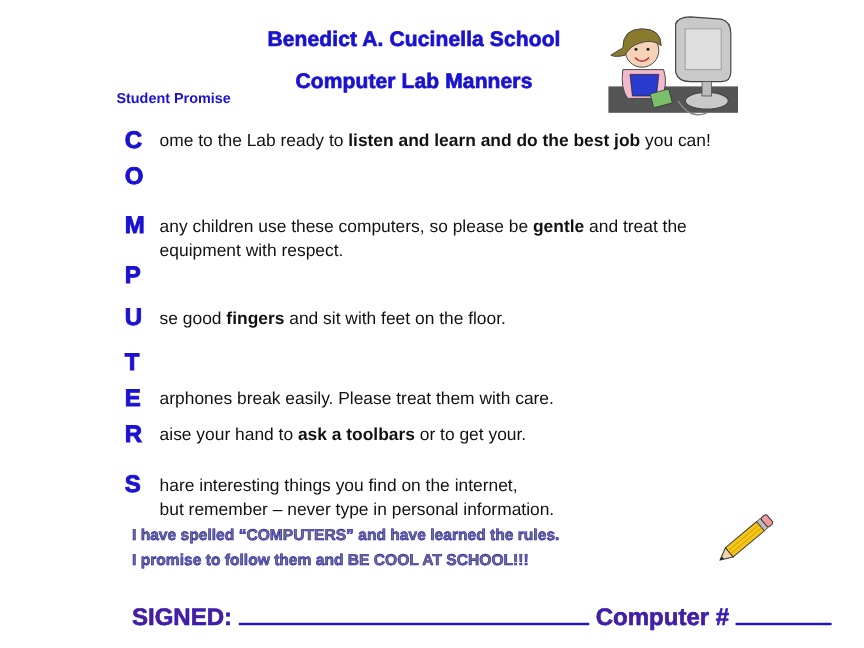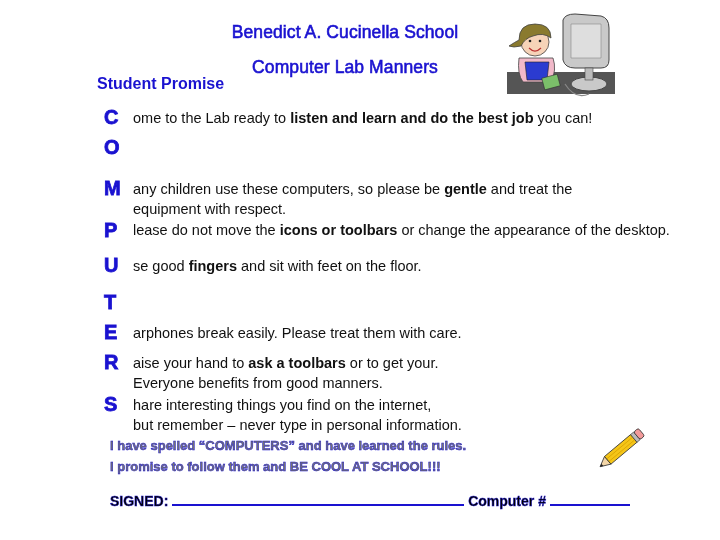--- a/index.html
+++ b/index.html
@@ -1,29 +1,29 @@
 <!DOCTYPE html>
 <html><head>
 <meta charset="utf-8">
 <style>
   html, body { margin:0; padding:0; }
   body { width:720px; height:540px; background:#ffffff; position:relative; overflow:hidden; font-family:"Liberation Sans", sans-serif; }
-  .title { position:absolute; left:150px; width:390px; text-align:center; color:#1a12d0; font-weight:normal; font-size:17.5px; letter-spacing:0.1px; -webkit-text-stroke:0.6px #1a12d0; }
+  .title { position:absolute; left:150px; width:390px; text-align:center; color:#1a12d0; font-weight:bold; font-size:17.5px; letter-spacing:0.1px; -webkit-text-stroke:0.6px #1a12d0; }
   .t1 { top:22px; }
   .t2 { top:45px;margin-top:12px; }
-  .subtitle { position:absolute; left:97px; top:75px; color:#1a12d0; font-weight:bold; font-size:16px; }
+  .subtitle { position:absolute; left:97px; top:75px; color:#1a12d0; font-weight:bold; font-size:12px; }
   .clipart { position:absolute; left:505px; top:10px; width:112px; height:92px; }
   .row { position:absolute; left:100px; width:580px; }
   .letter { position:absolute; left:4px; top:0; color:#1a12d0; font-weight:bold; font-size:20px; -webkit-text-stroke:0.8px #1a12d0; line-height:22px; }
   .text { position:absolute; left:33px; top:2px; width:545px; color:#111; font-size:14.5px; line-height:20px; }
   .text b { font-weight:bold; }
   .promise { position:absolute; left:110px; color:#737373; font-weight:bold; font-size:13px; -webkit-text-stroke:0.5px #1a12d0; }
   .p1 { top:438px; }
   .p2 { top:459px; }
-  .signed { position:absolute; left:110px; top:492px; color:#000000; font-weight:bold; font-size:14px; -webkit-text-stroke:0.5px #1a12d0; white-space:nowrap; }
+  .signed { position:absolute; left:110px; top:504px; color:#4c1d95; font-weight:bold; font-size:20px; -webkit-text-stroke:0.5px #1a12d0; white-space:nowrap; }
   .line { display:inline-block; border-bottom:2px solid #1a12d0; vertical-align:baseline; height:12px; }
   .pencil { position:absolute; left:590px; top:425px; width:60px; height:50px; }
 </style>
 </head>
 <body>
 
 <div class="title t1">Benedict A. Cucinella School</div>
 <div class="title t2">Computer Lab Manners</div>
 <div class="subtitle">Student Promise</div>
 
@@ -53,40 +53,39 @@
   <span class="letter">O</span>
 </div>
 
 <div class="row" style="top:177px;height:40px;">
   <span class="letter">M</span>
   <div class="text" style="width:500px;"><span>any children use these computers, so please be </span><b>gentle</b><span> and treat the equipment with respect.</span></div>
 </div>
 
 <div class="row" style="top:219px;height:36px;">
   <span class="letter">P</span>
-  <div class="text" style="line-height:19px;"><span>lease do not move the </span><b>icons or toolbars</b><span> or change the appearance of the desktop.</span></div>
 </div>
 
 <div class="row" style="top:254px;height:22px;">
   <span class="letter">U</span>
   <div class="text"><span>se good </span><b>fingers</b><span> and sit with feet on the floor.</span></div>
 </div>
 
 <div class="row" style="top:291px;height:22px;">
   <span class="letter">T</span>
 </div>
 
 <div class="row" style="top:321px;height:22px;">
   <span class="letter">E</span>
   <div class="text">arphones break easily.  Please treat them with care.</div>
 </div>
 
 <div class="row" style="top:351px;height:40px;">
   <span class="letter">R</span>
-  <div class="text"><span>aise your hand to </span><b>ask a toolbars</b><span> or to get your.</span><br><span>Everyone benefits from good manners.</span></div>
+  <div class="text"><span>aise your hand to </span><b>ask a toolbars</b><span> or to get your.</span><br></div>
 </div>
 
 <div class="row" style="top:393px;height:40px;">
   <span class="letter">S</span>
   <div class="text"><span>hare interesting things you find on the internet,</span><br><span>but remember – never type in personal information.</span></div>
 </div>
 
 <div class="promise p1">I have spelled “COMPUTERS” and have learned the rules.</div>
 <div class="promise p2">I promise to follow them and BE COOL AT SCHOOL!!!</div>
 

